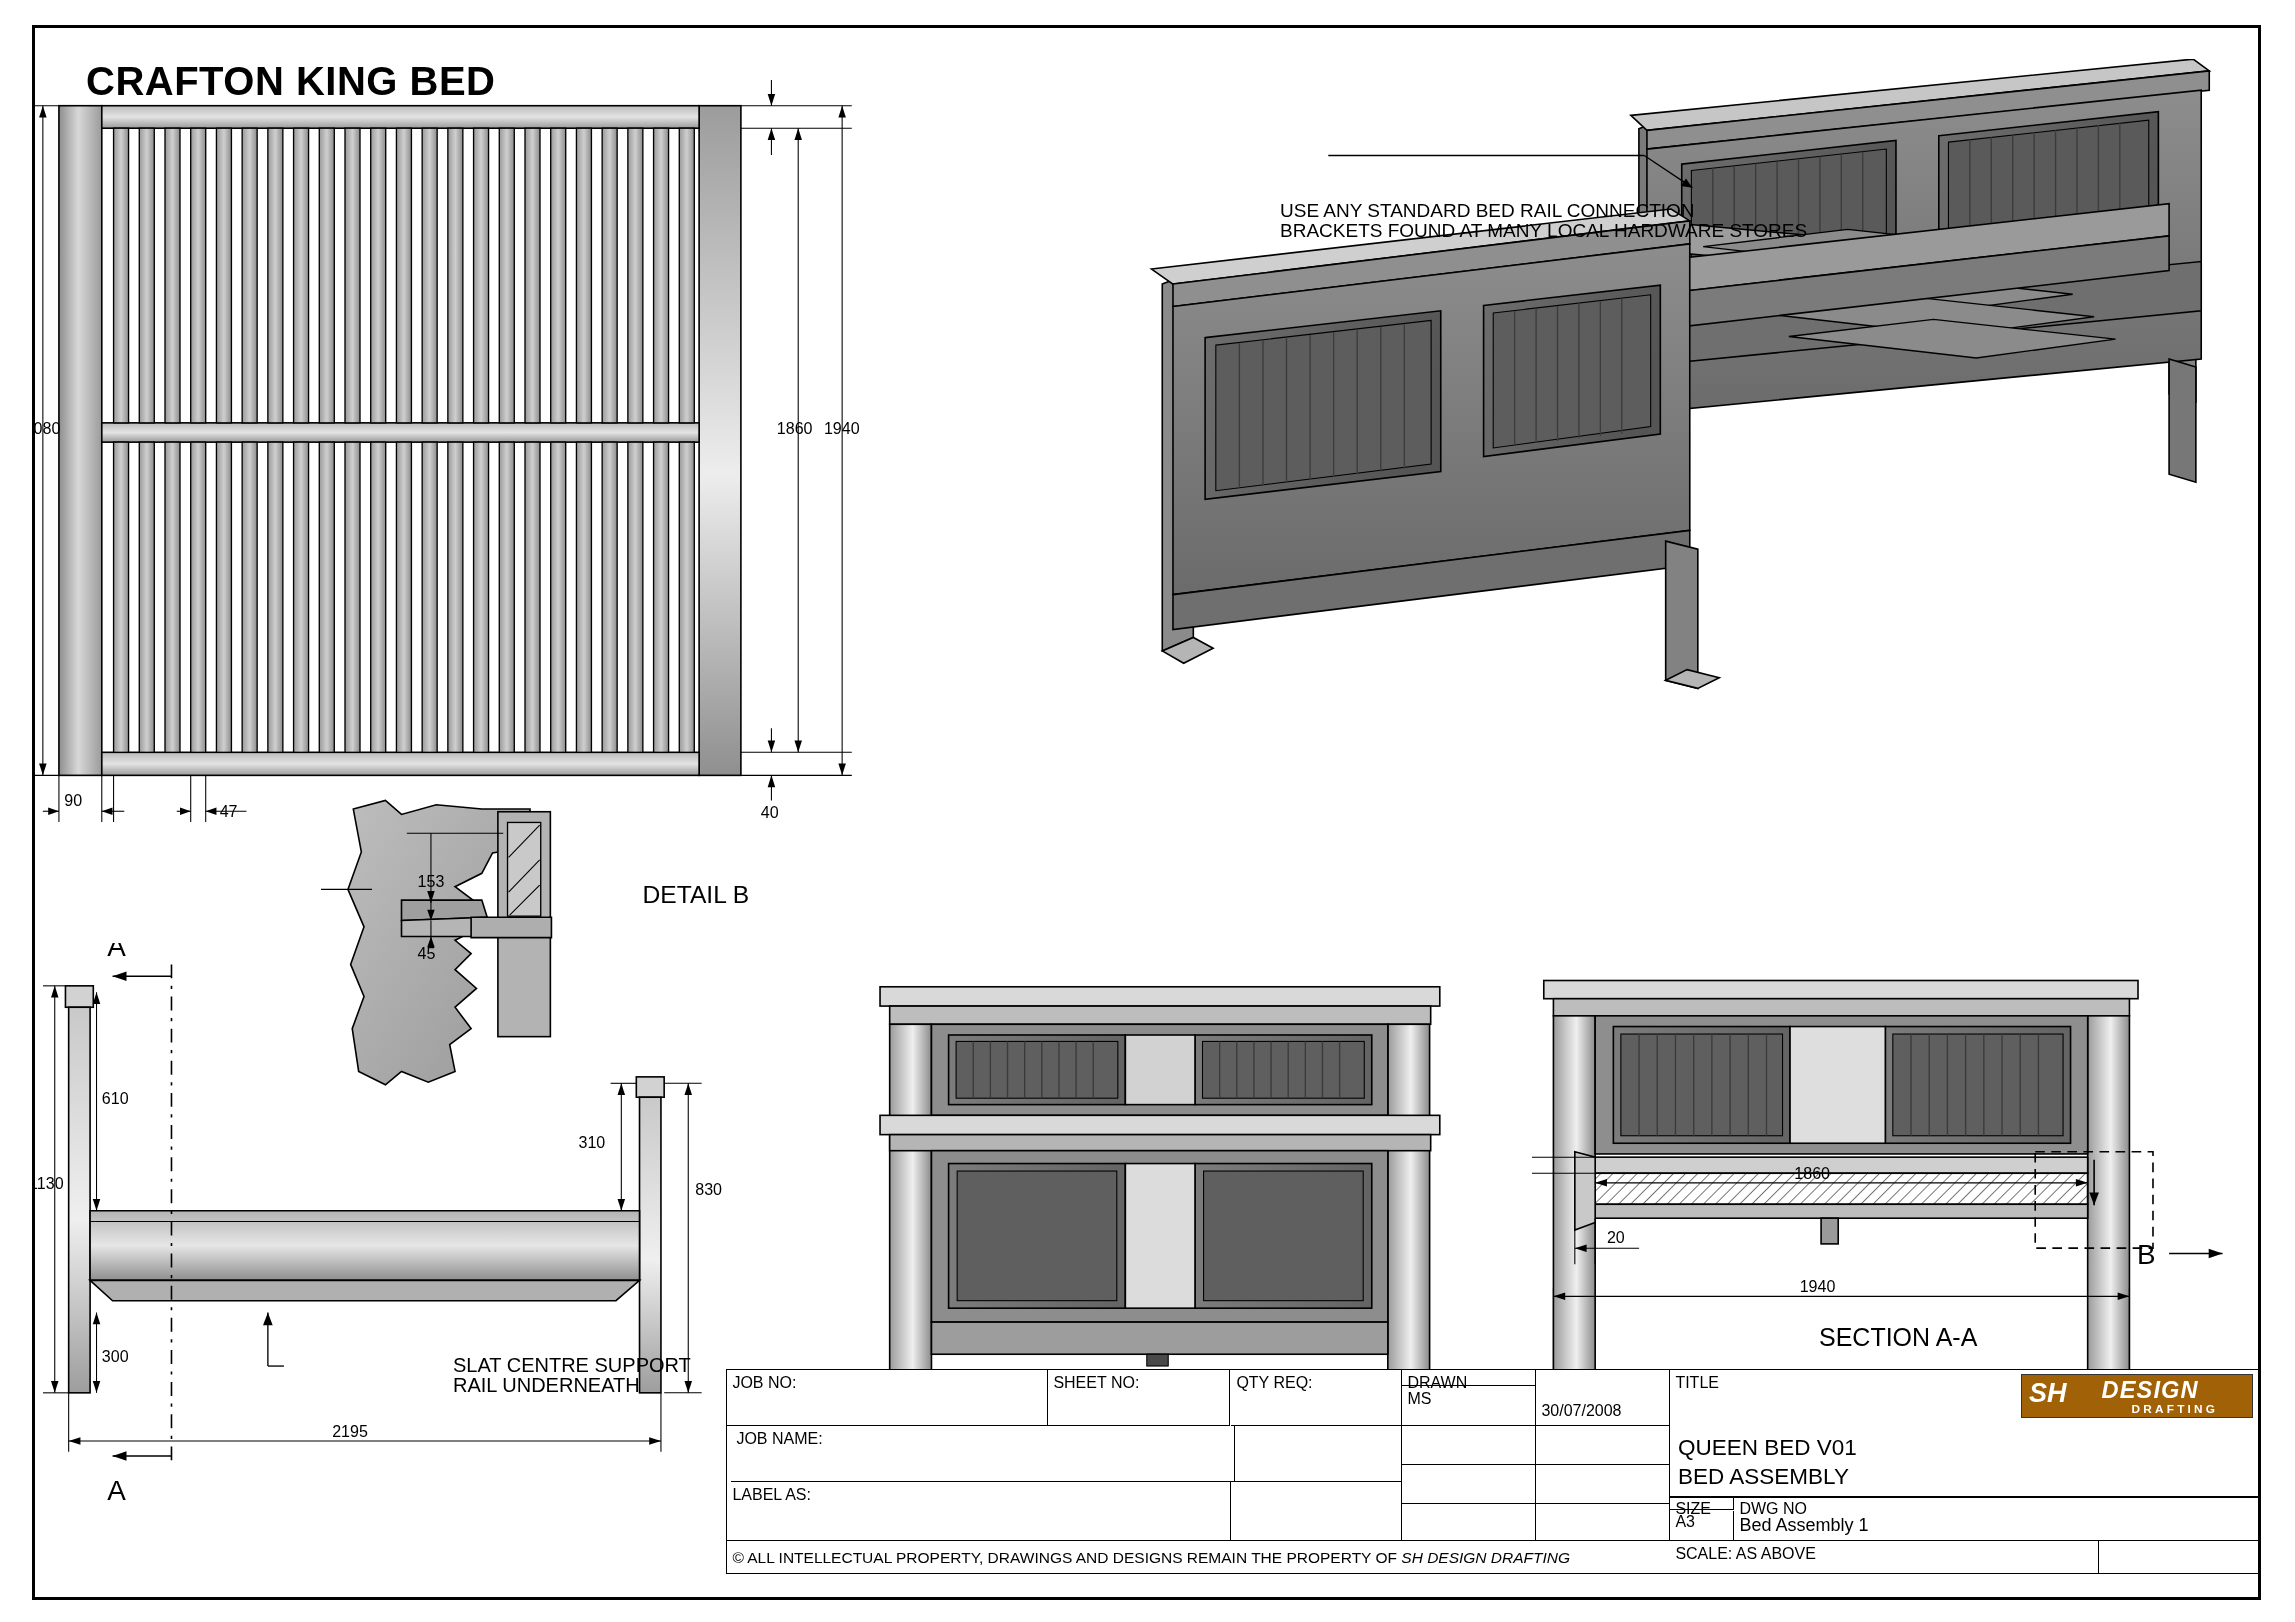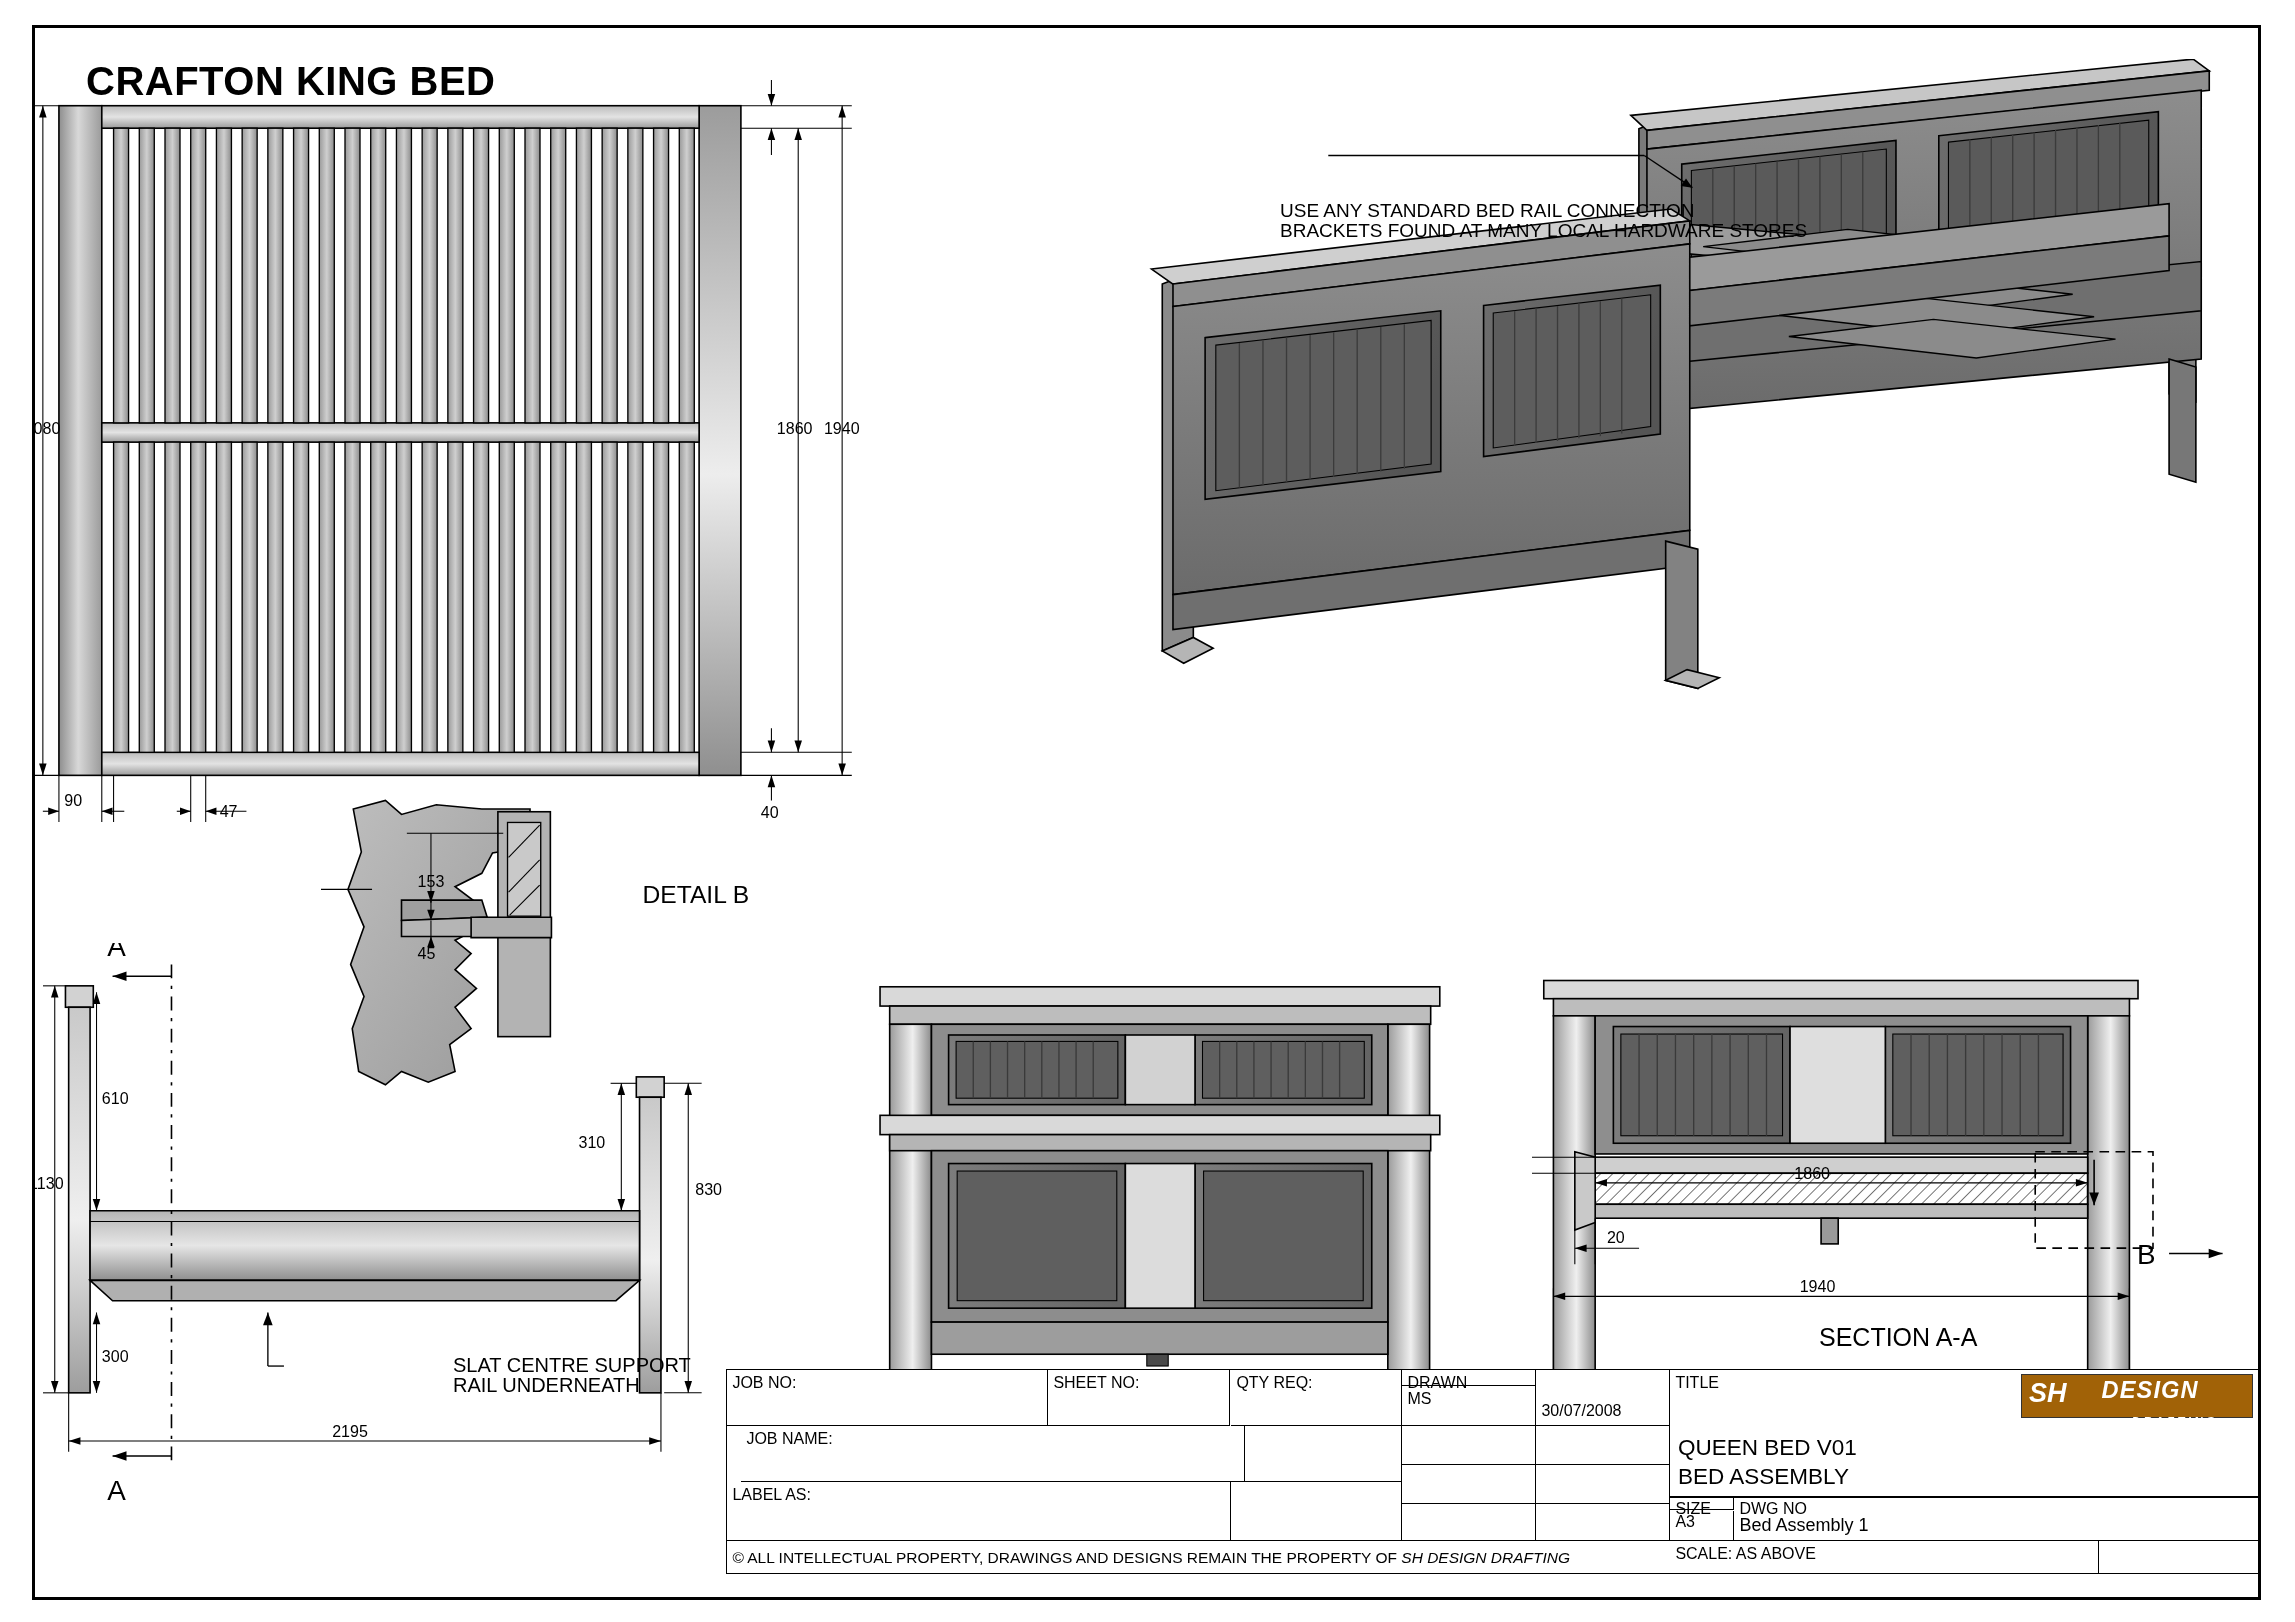--- a/index.html
+++ b/index.html
@@ -19,21 +19,21 @@
   .tb{position:absolute;left:726px;top:1369px;width:1533px;height:205px;border:1.6px solid #000;box-sizing:border-box;background:#fff;}
   .tb div.cell{position:absolute;box-sizing:border-box;border-right:1.6px solid #000;border-bottom:1.6px solid #000;font-size:16px;padding:4.3px 5.4px;}
   .tb .nb{border-right:none;}
   .tb .small{font-size:12.3px;}
   .tb .big{font-size:21.4px;}
   .copyright{position:absolute;left:0;bottom:0;width:1018px;height:33px;border-top:1.6px solid #000;box-sizing:border-box;font-size:15.5px;padding:7.5px 5.4px;white-space:nowrap;}
   .ital{font-style:italic;}
   .logo{position:absolute;right:5.4px;top:4.3px;width:230px;height:42px;background:#a16207;border:1.1px solid #333;color:#fff;}
   .logo .sh{position:absolute;left:7.5px;top:3.2px;font-size:27px;font-weight:bold;font-style:italic;}
   .logo .dsg{position:absolute;left:80px;top:2.1px;font-size:23.6px;font-weight:bold;font-style:italic;letter-spacing:1.1px;}
-  .logo .drf{position:absolute;left:110px;top:39px;font-size:11.8px;font-weight:bold;font-style:italic;letter-spacing:3.2px;}
+  .logo .drf{position:absolute;left:110px;top:27px;font-size:11.8px;font-weight:bold;letter-spacing:3.2px;}
 </style>
 </head>
 <body>
 
 <div id="sheet">
 
   <div class="border-outer"></div>
   <div class="title-main">CRAFTON KING BED</div>
 
   <svg style="position:absolute;left:32px;top:80px;" width="911" height="750" viewBox="0 0 1700 1400">
@@ -622,21 +622,21 @@
     <div class="cell" style="left:0;top:0;width:321px;height:56px;">
       <span>JOB NO:</span>
     </div>
     <div class="cell" style="left:321px;top:0;width:182px;height:56px;">
       <span>SHEET NO:</span>
     </div>
     <div class="cell" style="left:504px;top:0;width:171px;height:56px;">
       <span>QTY REQ:</span>
     </div>
 
-    <div class="cell" style="left:14px;top:56px;width:504px;height:56px;">
+    <div class="cell" style="left:4px;top:56px;width:504px;height:56px;">
       <span>JOB NAME:</span>
     </div>
 
     <div class="cell" style="left:0;top:112px;width:504px;height:59px;">
       <span>LABEL AS:</span>
     </div>
     <div class="cell" style="left:504px;top:56px;width:171px;height:56px;"></div>
     <div class="cell" style="left:504px;top:112px;width:171px;height:59px;"></div>
 
     <div class="cell small" style="left:675px;top:0;width:134px;height:16px;">

